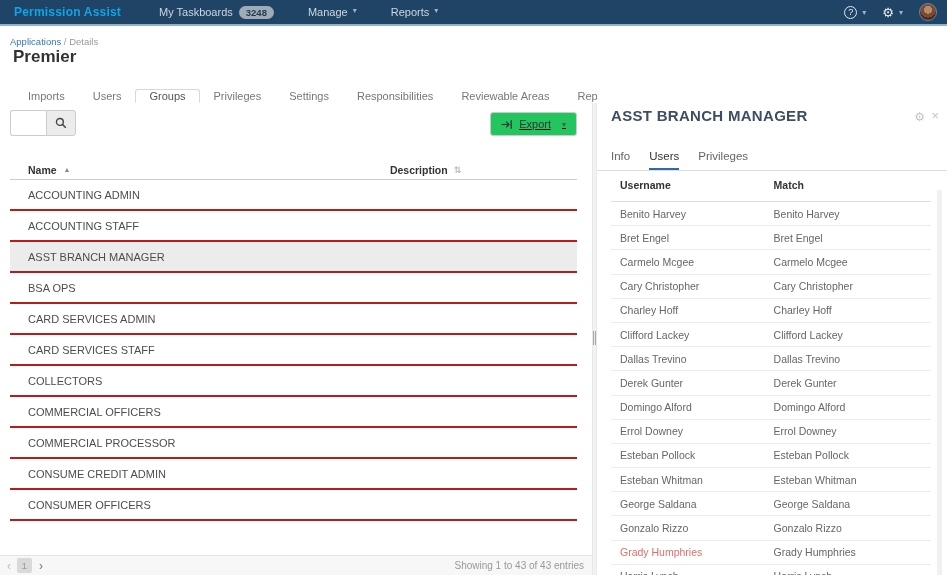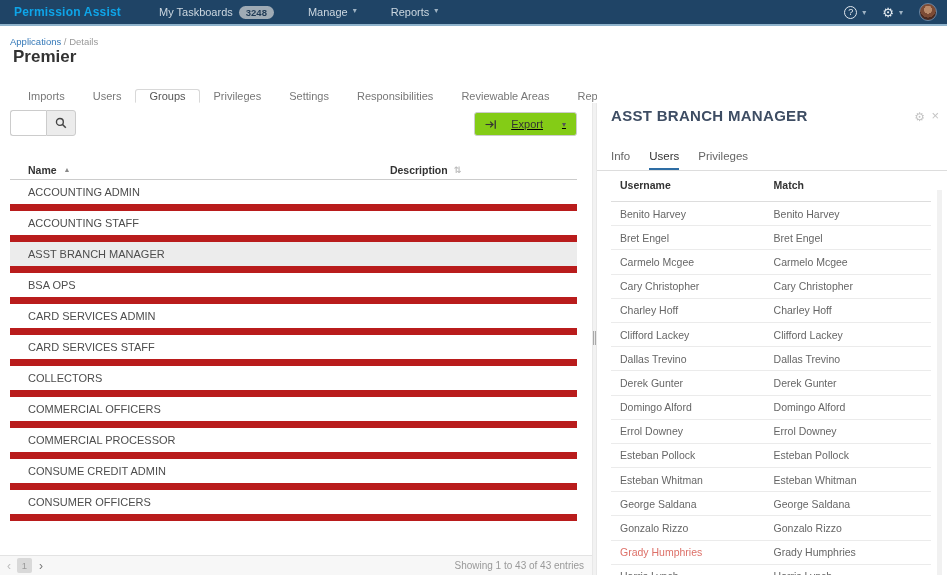--- a/index.html
+++ b/index.html
@@ -48,34 +48,34 @@
   .app-tab.active { background:#fff; border:1px solid #d8d8d8; border-bottom-color:#fff;
     border-radius:3px 3px 0 0; color:#555; }
 
   
   .left-pane { position:absolute; top:26px; left:0; width:592px; bottom:0; }
   .search-group { position:absolute; top:84px; left:10px; height:26px; display:flex; }
   .search-input { width:36px; height:26px; border:1px solid #ccc; border-right:none;
     border-radius:3px 0 0 3px; outline:none; padding:0 4px; font-size:11px; }
   .search-btn { width:30px; height:26px; background:#ececec; border:1px solid #ccc;
     border-radius:0 3px 3px 0; display:flex; align-items:center; justify-content:center; cursor:pointer; }
-  .export-btn { position:absolute; top:86px; right:15px; height:24px; background:#84cc16;
-    border:1px solid #ccc; border-radius:3px; display:flex; align-items:center; gap:14px;
+  .export-btn { position:absolute; top:86px; right:15px; height:24px; background:#22c55e;
+    border:1px solid #ccc; border-radius:3px; display:flex; align-items:center; gap:6px;
     padding:0 10px; cursor:pointer;text-decoration:underline; }
   .export-label { font-size:11px; color:#333; }
   .export-btn .caret { color:#555; }
 
   .groups-table { position:absolute; top:134px; left:10px; right:15px; }
   .gt-header { display:flex; height:20px; align-items:center; border-bottom:1px solid #ccc;
     font-size:10.5px; font-weight:bold; color:#333; }
   .gt-col-name { width:67%; padding-left:18px; display:flex; align-items:center; cursor:pointer; }
   .gt-col-desc { width:33%; display:flex; align-items:center; cursor:pointer; }
   .sort-asc { font-size:7px; color:#888; margin-left:7px; }
   .sort-both { font-size:9px; color:#bbb; margin-left:6px; }
-  .g-row { display:flex; height:31px; align-items:center; border-bottom:7px solid #b91c1c;
+  .g-row { display:flex; height:31px; align-items:center; border-bottom:2px solid #b91c1c;
     font-size:11px; color:#4d4d4d; cursor:pointer; }
   .g-row.selected { background:#ececec; }
   .g-cell-name { width:67%; padding-left:18px; }
   .g-cell-desc { width:33%; }
 
   .left-footer { position:absolute; left:0; bottom:0; width:592px; height:20px; background:#f7f7f7;
     border-top:1px solid #e3e3e3; display:flex; align-items:center; font-size:10px; color:#999; }
   .pg-prev { margin-left:7px; color:#bbb; font-size:12px; cursor:pointer; }
   .pg-page { width:15px; height:15px; margin-left:6px; background:#d9d9d9; color:#9a9a9a;
     font-size:9.5px; display:flex; align-items:center; justify-content:center; border-radius:2px; cursor:pointer; }

